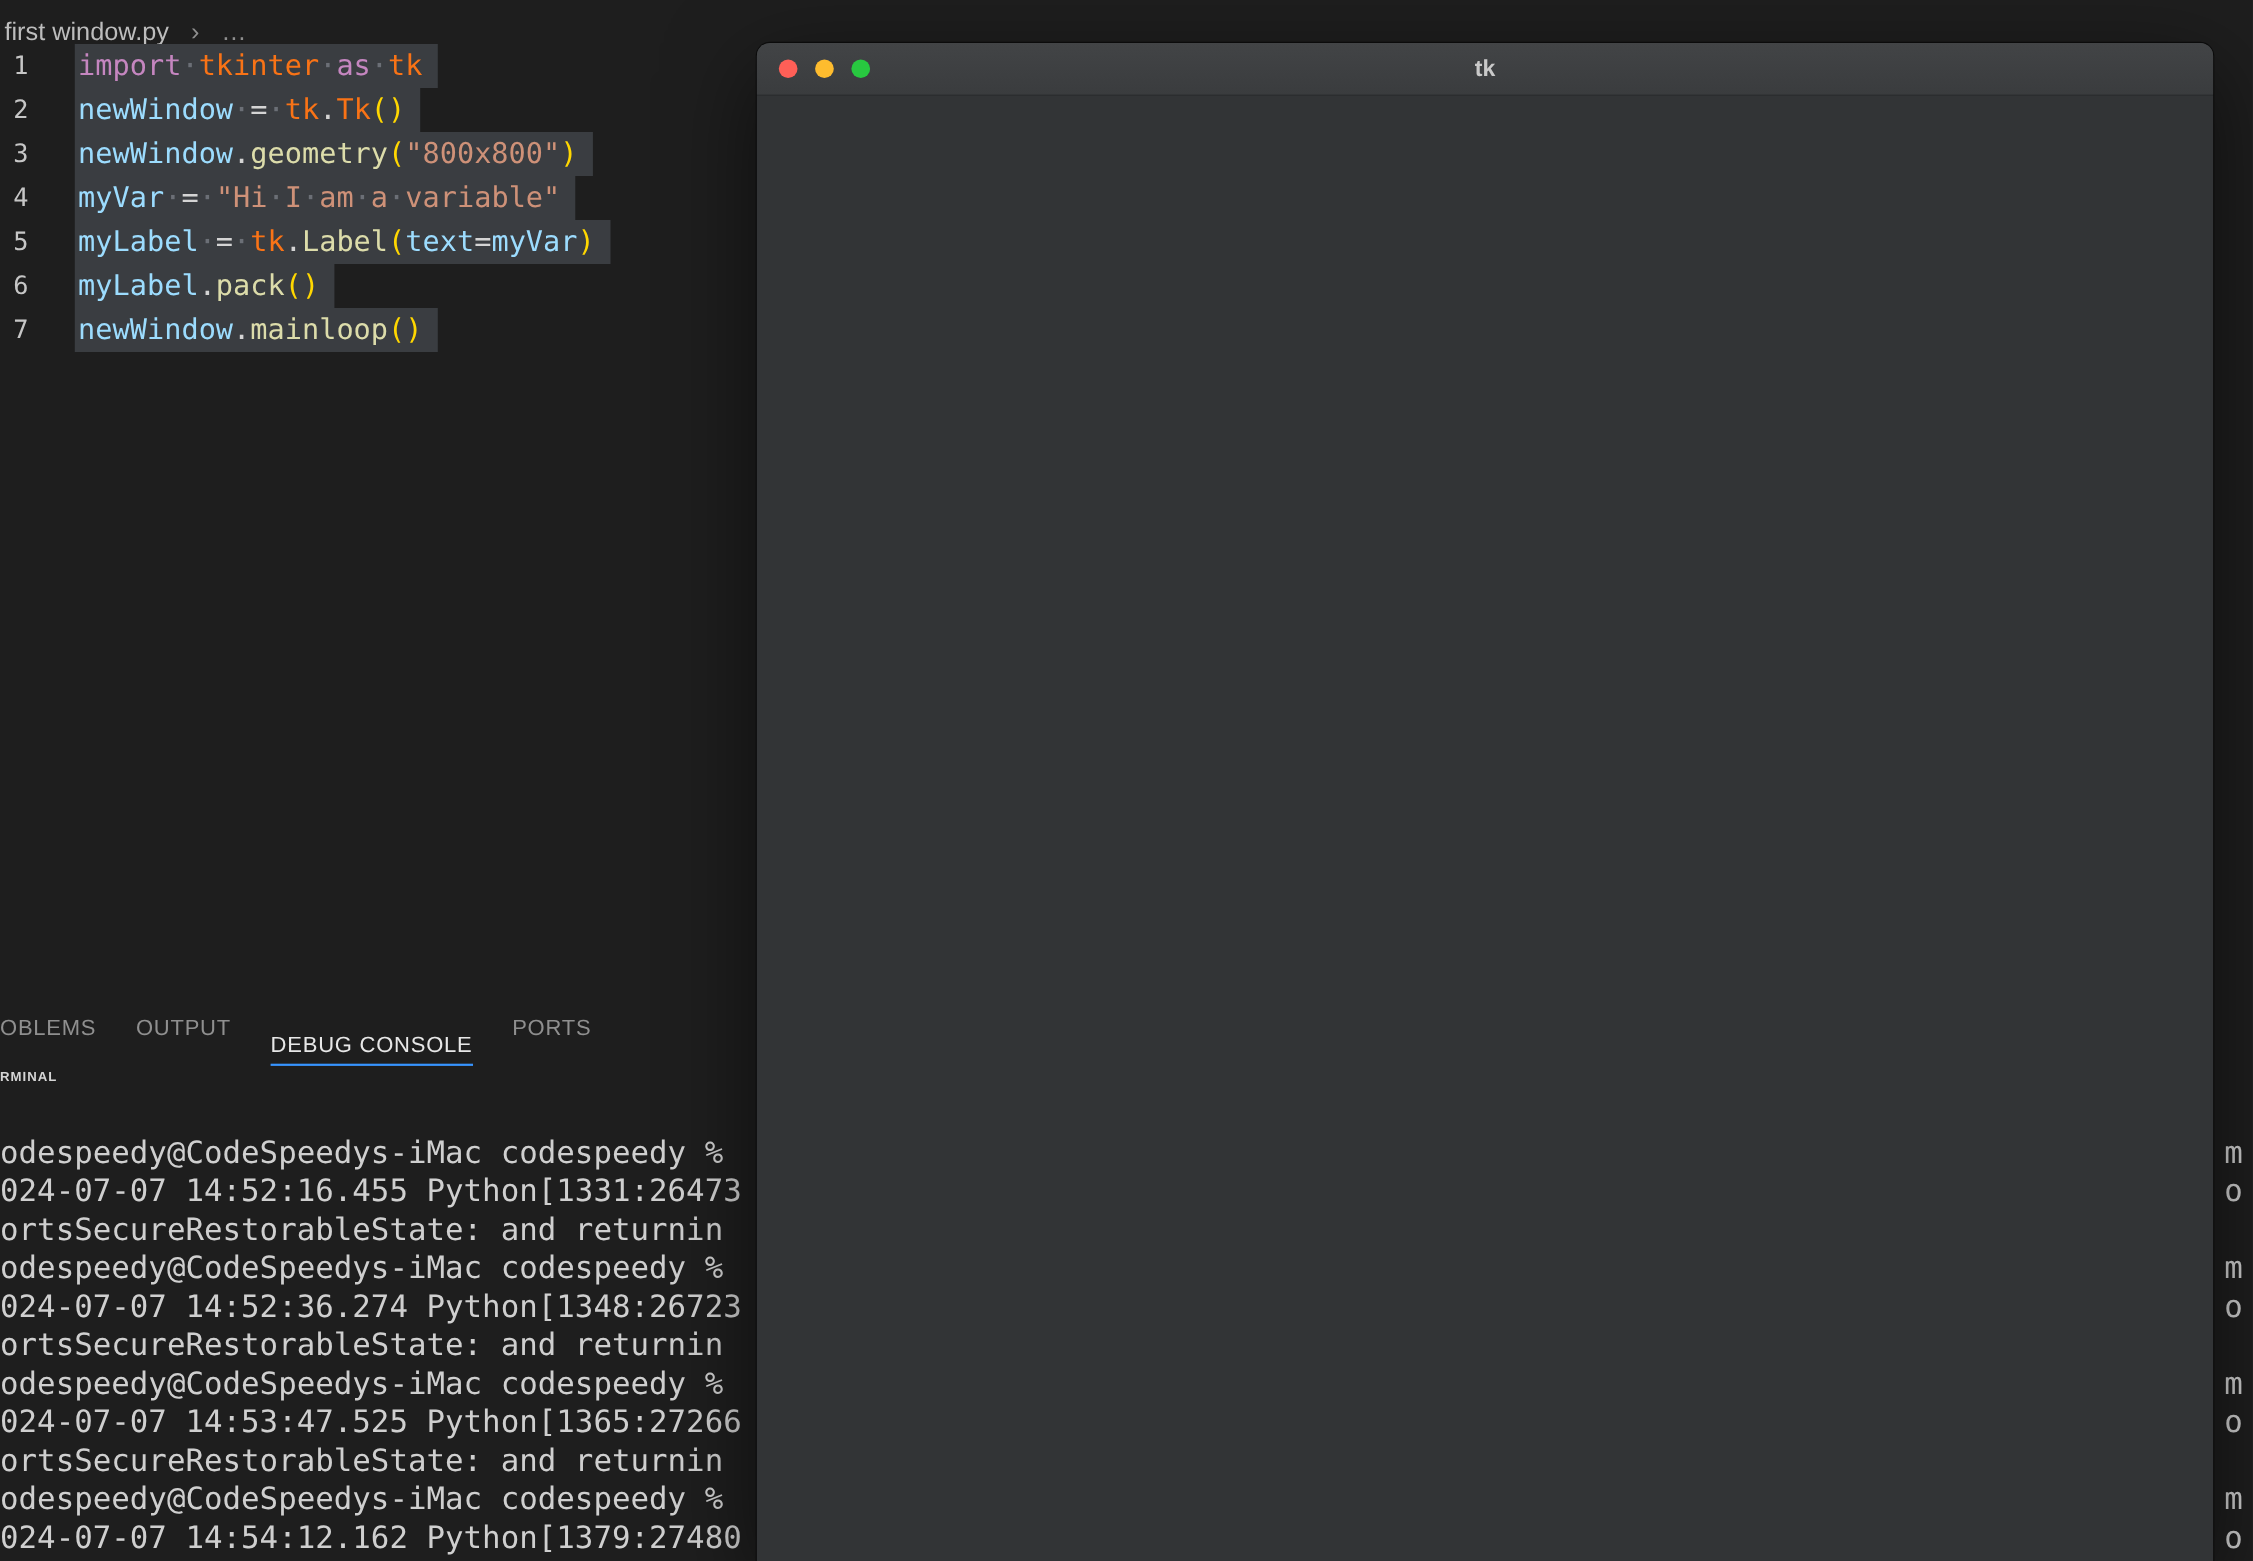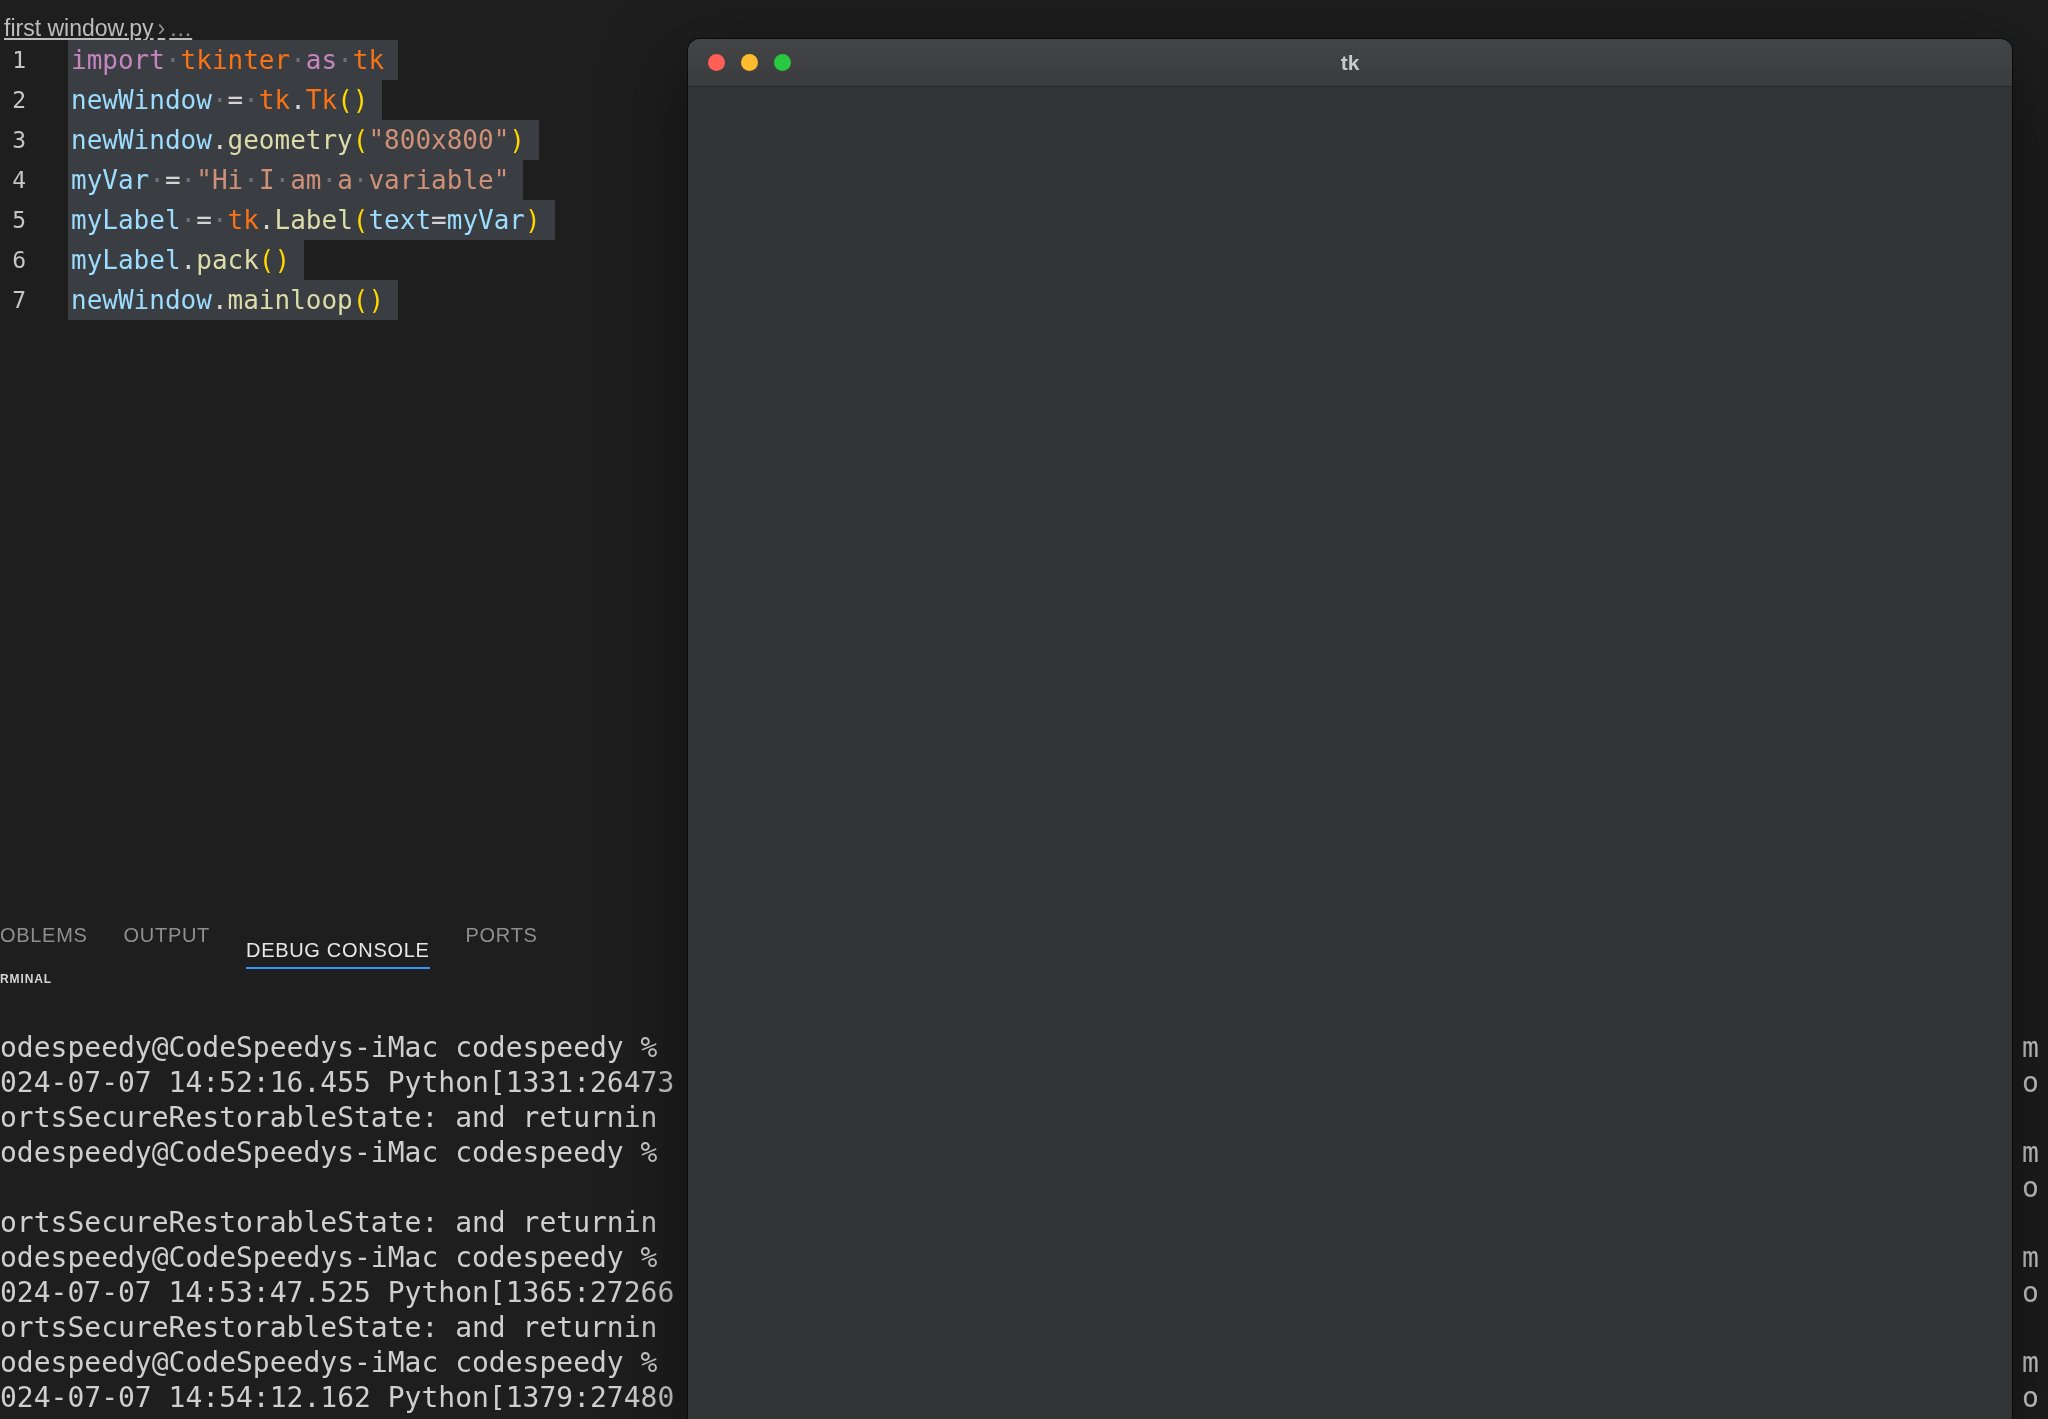--- a/index.html
+++ b/index.html
@@ -5,22 +5,22 @@
   html,body{margin:0;padding:0;}
   body{
     width:2048px;height:1419px;position:relative;overflow:hidden;
     background:#1e1e1e;
     font-family:"Liberation Sans",sans-serif;
   }
 
   
   .breadcrumb{
     position:absolute;top:13px;left:4px;height:30px;
-    display:flex;align-items:center;gap:4px;
-    font-size:23px;color:#bdbdbd;white-space:pre;text-decoration:underline;
+    display:flex;align-items:center;gap:20px;
+    font-size:23px;color:#bdbdbd;white-space:pre;
   }
   .crumb-sep,.crumb-more{color:#8f8f8f;}
 
   
   #code-lines{position:absolute;top:40px;left:0;}
   .code-line{
     height:40px;display:flex;align-items:center;
     font-family:"DejaVu Sans Mono",monospace;font-size:26px;white-space:pre;
   }
   .line-num{
@@ -116,21 +116,21 @@
     <div class="tab">PORTS</div>
   </div>
 
 <div id="terminal-label">RMINAL</div>
 
 <div id="terminal-output">
     <div class="term-line"><span>odespeedy@CodeSpeedys-iMac codespeedy % </span><span class="term-right">m</span></div>
     <div class="term-line"><span>024-07-07 14:52:16.455 Python[1331:26473</span><span class="term-right">o</span></div>
     <div class="term-line"><span>ortsSecureRestorableState: and returnin</span></div>
     <div class="term-line"><span>odespeedy@CodeSpeedys-iMac codespeedy % </span><span class="term-right">m</span></div>
-    <div class="term-line"><span class="term-right">o</span></div>
+    <div class="term-line"><span>024-07-07 14:52:36.274 Python[1348:26723</span><span class="term-right">o</span></div>
     <div class="term-line"><span>ortsSecureRestorableState: and returnin</span></div>
     <div class="term-line"><span>odespeedy@CodeSpeedys-iMac codespeedy % </span><span class="term-right">m</span></div>
     <div class="term-line"><span>024-07-07 14:53:47.525 Python[1365:27266</span><span class="term-right">o</span></div>
     <div class="term-line"><span>ortsSecureRestorableState: and returnin</span></div>
     <div class="term-line"><span>odespeedy@CodeSpeedys-iMac codespeedy % </span><span class="term-right">m</span></div>
     <div class="term-line"><span>024-07-07 14:54:12.162 Python[1379:27480</span><span class="term-right">o</span></div>
   </div>
 
 <div class="tk-window">
   <div class="tk-titlebar">

